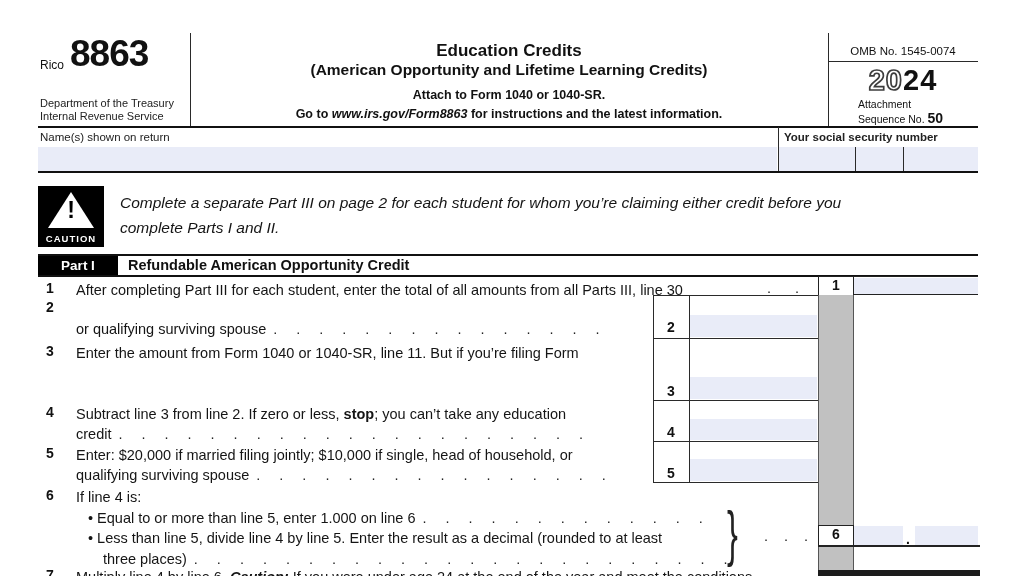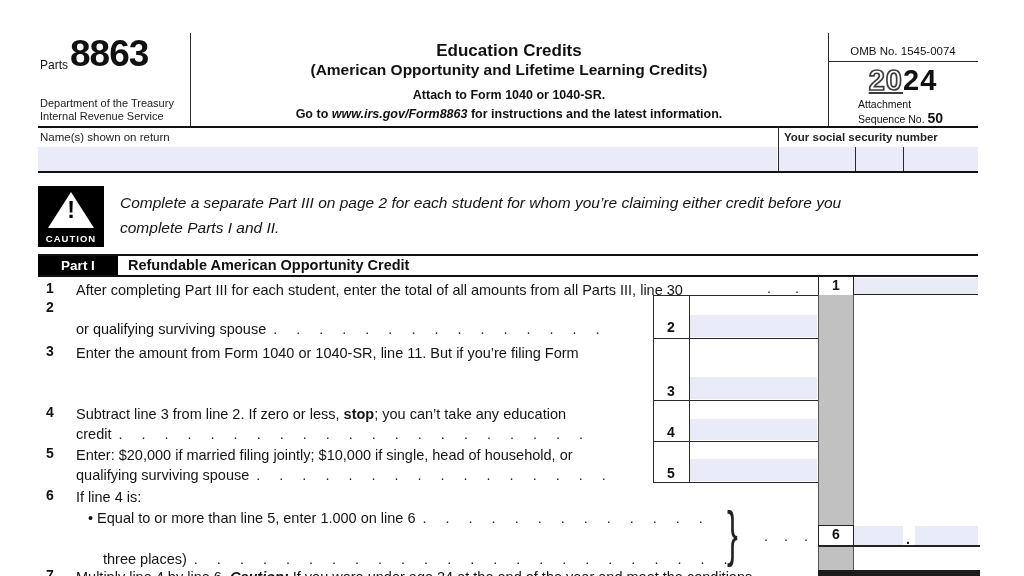--- a/index.html
+++ b/index.html
@@ -20,39 +20,39 @@
   .gray{background:#c1c1c1;border-left:1px solid #555;border-right:1px solid #555;box-sizing:border-box;}
   .entrybox{box-sizing:border-box;border:1.5px solid #222;background:#fff;text-align:center;
             font-weight:bold;font-size:14px;line-height:17px;}
   
   .form8863{font-size:37px;font-weight:bold;letter-spacing:-1px;}
   .center-col{text-align:center;}
   .title{font-size:17px;font-weight:bold;text-align:center;}
   .subtitle{font-size:15.5px;font-weight:bold;}
   .attach{font-size:12.5px;font-weight:bold;}
   .year{font-size:29px;font-weight:bold;letter-spacing:1px;}
-  .year-outline{color:#fff;text-decoration:underline;-webkit-text-stroke:1.7px #3d3d3d;}
+  .year-outline{color:#fff;-webkit-text-stroke:1.7px #3d3d3d;}
   
   .cicon{background:#000;}
   .ctri{position:absolute;left:10px;top:6px;width:46px;height:36px;background:#fff;
         clip-path:polygon(50% 0,0 100%,100% 100%);}
   .cexcl{position:absolute;left:0;top:11px;width:66px;text-align:center;
          font-weight:bold;font-size:23px;color:#000;}
   .clabel{position:absolute;left:0;bottom:3px;width:66px;text-align:center;color:#fff;
           font-weight:bold;font-size:9.5px;letter-spacing:1px;}
   .part1box{background:#000;color:#fff;font-weight:bold;font-size:13.5px;
             text-align:center;line-height:19px;}
   .brace{font-size:54px;font-weight:400;transform:scale(0.6,1.12);transform-origin:left top;color:#222;}
 </style>
 </head>
 <body>
 
 <div id="page">
 
-  <div class="abs" style="left:40px;top:58px;font-size:12px;">Parts</div>
+  <div class="abs" style="left:40px;top:58px;font-size:12px;">Rico</div>
   <div class="abs form8863" style="left:70px;top:33px;">8863</div>
   <div class="abs small" style="left:40px;top:97px;">Department of the Treasury</div>
   <div class="abs small" style="left:40px;top:110px;">Internal Revenue Service</div>
   <div class="abs vline" style="left:190px;top:33px;height:93px;"></div>
 
   <div class="abs center-col title" style="left:190px;top:41px;width:638px;">Education Credits</div>
   <div class="abs center-col subtitle" style="left:190px;top:61px;width:638px;">(American Opportunity and Lifetime Learning Credits)</div>
   <div class="abs center-col attach" style="left:190px;top:88px;width:638px;">Attach to Form 1040 or 1040-SR.</div>
   <div class="abs center-col attach" style="left:190px;top:107px;width:638px;"><span>Go to </span><span class="it">www.irs.gov/Form8863</span><span> for instructions and the latest information.</span></div>
 
@@ -124,20 +124,21 @@
 
   <div class="abs num" style="left:46px;top:445px;">5</div>
   <div class="abs t" style="left:76px;top:445px;">Enter: $20,000 if married filing jointly; $10,000 if single, head of household, or</div>
   <div class="abs t" style="left:76px;top:465px;"><span>qualifying surviving spouse</span><span class="dots">................</span></div>
   <div class="abs boxnum" style="left:653px;top:465px;">5</div>
   <div class="abs field" style="left:690px;top:459px;width:127px;height:22px;"></div>
 
   <div class="abs num" style="left:46px;top:487px;">6</div>
   <div class="abs t" style="left:76px;top:487px;">If line 4 is:</div>
   <div class="abs t" style="left:88px;top:508px;"><span>• Equal to or more than line 5, enter 1.000 on line 6</span><span class="dots">.............</span></div>
+  <div class="abs t" style="left:88px;top:528px;">• Less than line 5, divide line 4 by line 5. Enter the result as a decimal (rounded to at least</div>
   <div class="abs t" style="left:103px;top:549px;"><span>three places)</span><span class="dots">........................</span></div>
   <div class="abs brace" style="left:727px;top:498px;">}</div>
   <div class="abs dots" style="left:757px;top:528px;letter-spacing:16px;">...</div>
   <div class="abs entrybox" style="left:818px;top:525px;width:36px;height:21px;">6</div>
   <div class="abs field" style="left:854px;top:526px;width:49px;height:19px;"></div>
   <div class="abs b" style="left:906px;top:531px;font-size:14px;">.</div>
   <div class="abs field" style="left:915px;top:526px;width:63px;height:19px;"></div>
   <div class="abs" style="left:818px;top:545px;width:162px;height:1.5px;background:#222;"></div>
 
   <div class="abs num" style="left:46px;top:567px;">7</div>

